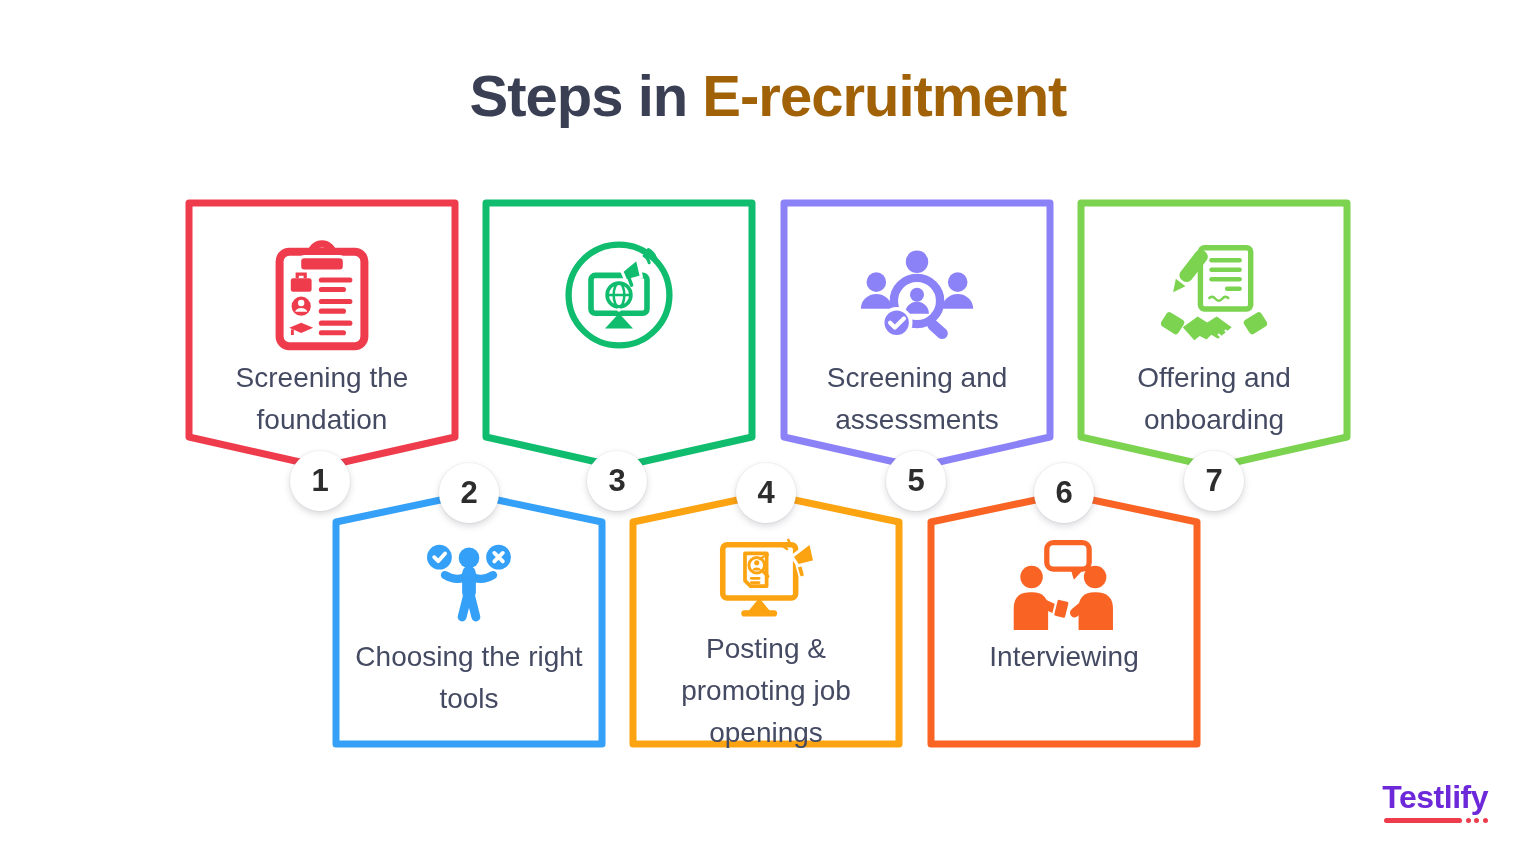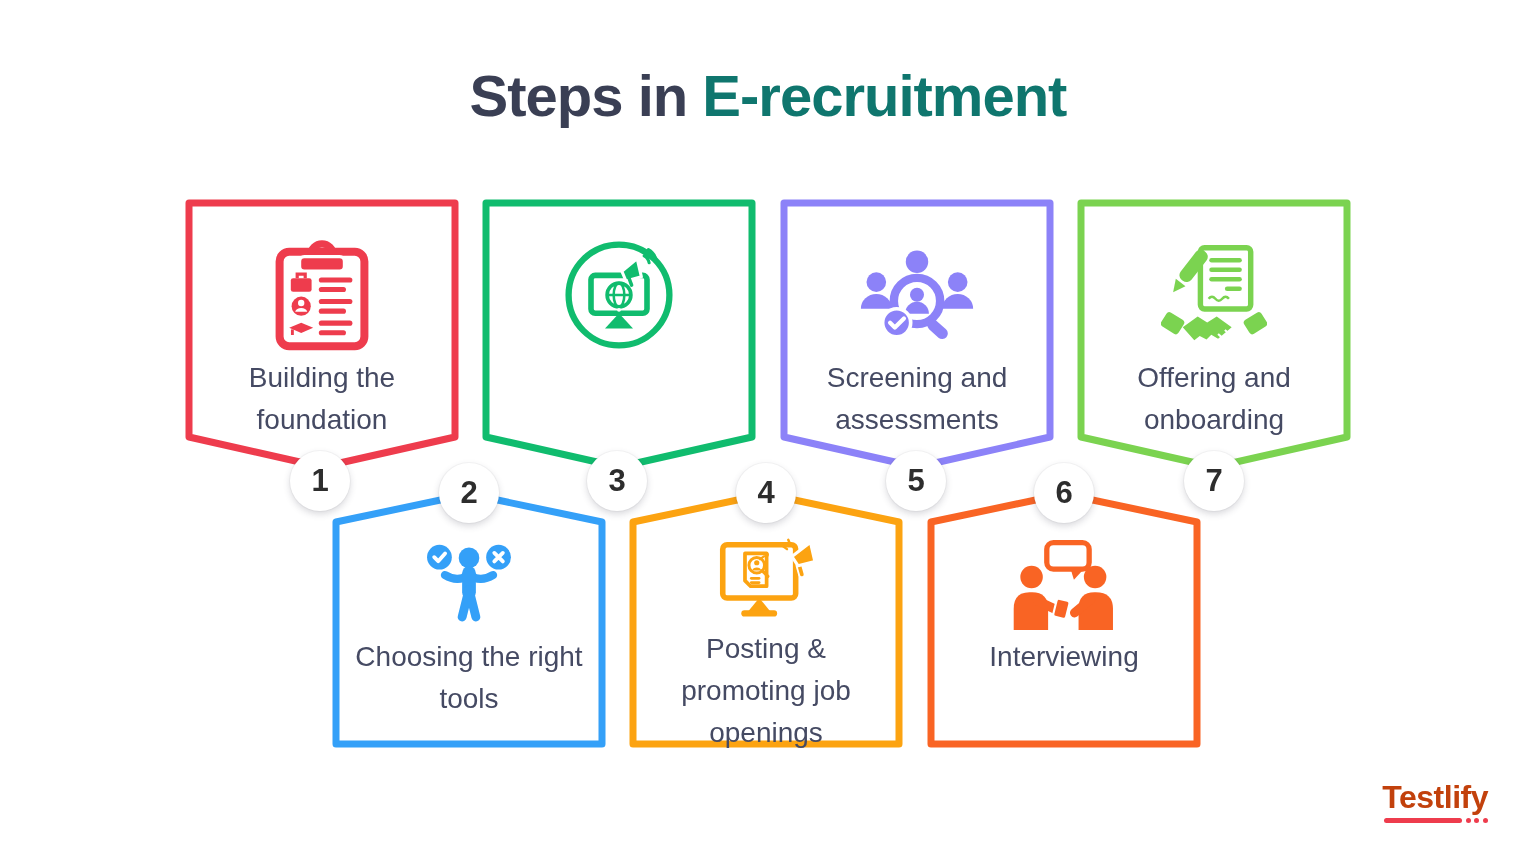--- a/index.html
+++ b/index.html
@@ -7,21 +7,21 @@
   .stage {
     position:relative; width:1536px; height:864px; background:#ffffff;
     font-family:"Liberation Sans", sans-serif; overflow:hidden;
   }
   
   .title {
     position:absolute; top:62px; left:0; width:100%;
     text-align:center; font-size:58px; font-weight:800; letter-spacing:-1px;
     color:#3a3f54;
   }
-  .title .hl { color:#0f766e; }
+  .title .hl { color:#a16207; }
   
   .card { position:absolute; width:278px; }
   .card.top    { top:197px; height:276px; }
   .card.bottom { top:488px; height:266px; }
   .shape { position:absolute; inset:0; width:100%; height:100%; }
   .shape path { fill:none; stroke:var(--c); stroke-width:7; stroke-linejoin:round; }
   .body {
     position:absolute; inset:0; display:flex; flex-direction:column;
     align-items:center;
   }
@@ -41,21 +41,21 @@
   .i6 { width:106px; height:90px;  margin-top:2px; margin-bottom:6px; }
   
   .num {
     position:absolute; width:60px; height:60px; border-radius:50%;
     background:#ffffff; display:flex; align-items:center; justify-content:center;
     font-size:31px; font-weight:700; color:#2d2d2d; z-index:5;
     box-shadow:0 3px 7px rgba(60,60,80,0.20), 0 0 0 1px rgba(0,0,0,0.03);
   }
   
   .logo { position:absolute; right:48px; top:779px; }
-  .logo-text { font-size:32px; font-weight:800; color:#c2410c; letter-spacing:-0.5px; }
+  .logo-text { font-size:32px; font-weight:800; color:#6d28d9; letter-spacing:-0.5px; }
   .logo-underline { display:flex; align-items:center; gap:3.5px; margin-top:2px; padding-left:2px; }
   .logo-underline .bar { width:78px; height:5px; background:#ee3c4d; border-radius:2.5px; }
   .logo-underline .dot { width:5px; height:5px; background:#ee3c4d; border-radius:50%; }
 </style>
 </head>
 <body>
 
 <div class="stage">
 
   <h1 class="title"><span>Steps in </span><span class="hl">E-recruitment</span></h1>
@@ -76,21 +76,21 @@
         <circle cx="17" cy="42" r="6" fill="var(--c)"></circle>
         <circle cx="17" cy="40" r="2" fill="#fff"></circle>
         <path d="M13.2,45.5 a4,3.4 0 0 1 7.6,0 Z" fill="#fff"></path>
         <rect x="28" y="37.5" width="21" height="3.2" rx="1.6" fill="var(--c)"></rect>
         <rect x="28" y="43.5" width="17" height="3.2" rx="1.6" fill="var(--c)"></rect>
         <path d="M9.5,55.5 l7.5,-3.2 7.5,3.2 -7.5,3.2 Z" fill="var(--c)"></path>
         <path d="M11.5,56.5 v3.5" stroke="var(--c)" stroke-width="1.8"></path>
         <rect x="28" y="51" width="21" height="3.2" rx="1.6" fill="var(--c)"></rect>
         <rect x="28" y="57" width="17" height="3.2" rx="1.6" fill="var(--c)"></rect>
       </svg>
-      <div class="label">Building the foundation</div>
+      <div class="label">Screening the foundation</div>
     </div>
   </div>
 
   <div class="card top" style="left: 480px; --c: #10bc6e;">
     <svg class="shape" viewBox="0 0 278 276">
         <path d="M6,6 H272 V240 L139,270 L6,240 Z"></path>
       </svg>
     <div class="body">
       <svg class="icon i3" viewBox="0 0 80 80">
         <circle cx="40" cy="40" r="36" fill="none" stroke="var(--c)" stroke-width="4.5"></circle>

